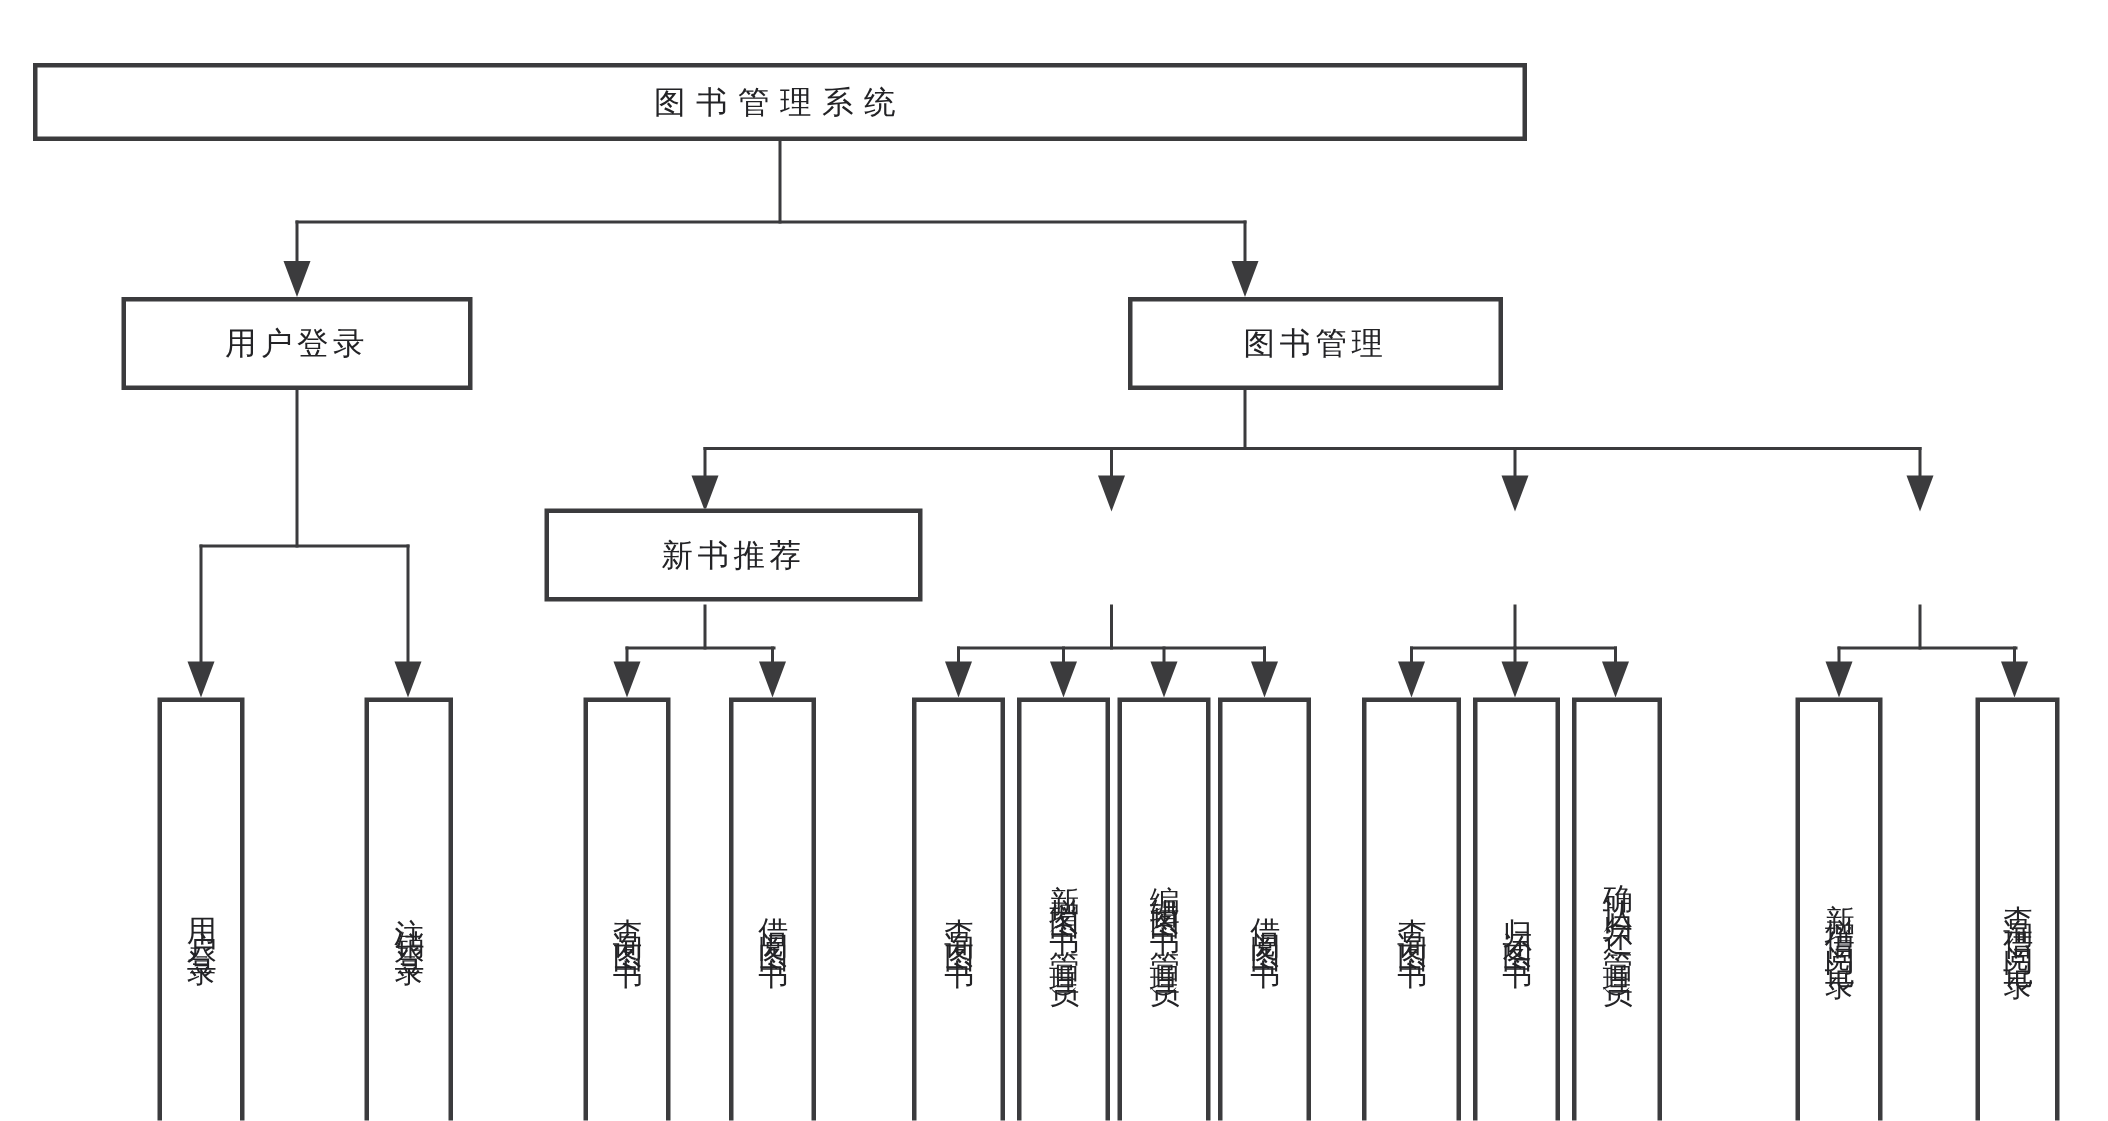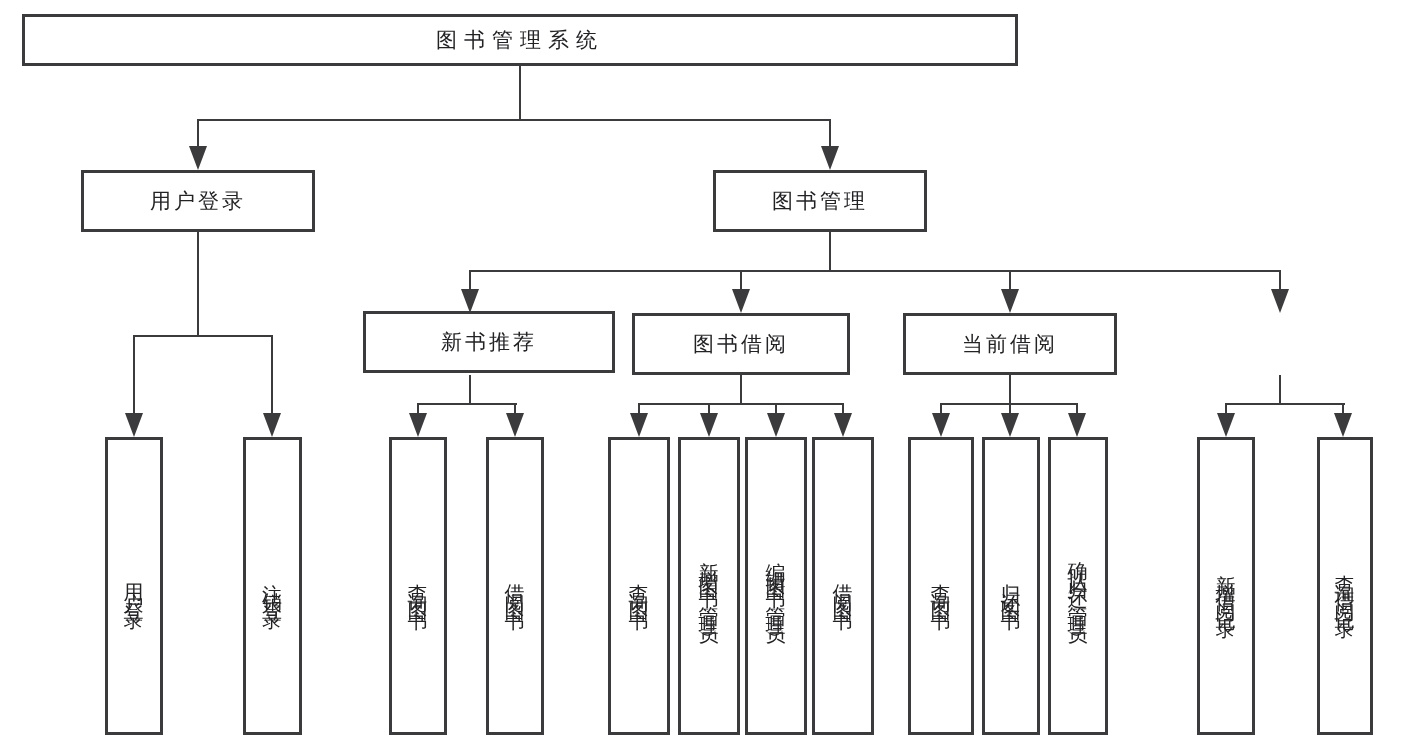--- a/index.html
+++ b/index.html
@@ -3,21 +3,21 @@
 <meta charset="utf-8">
 <style>
   * { margin: 0; padding: 0; box-sizing: border-box; }
   html, body { background: #ffffff; }
   body {
     width: 1405px; height: 747px;
     position: relative; overflow: hidden;
     font-family: "Liberation Sans", sans-serif;
     color: #232326;
   }
-  .canvas { position: absolute; inset: 0; }
+  .canvas { position: absolute; inset: 0; margin-top: 28px; }
   .box {
     position: absolute;
     border: 3px solid #3b3b3d;
     background: #ffffff;
     display: flex; align-items: center; justify-content: center;
     font-size: 21px; letter-spacing: 3px; color: #232326;
     z-index: 2;
   }
   .box.root-box { letter-spacing: 7px; }
   .vbox {
@@ -46,27 +46,25 @@
 </style>
 </head>
 <body>
 
 <div class="canvas">
 
   <div class="box root-box" style="left:22px; top:14px; width:996px; height:52px">图书管理系统</div>
 
   <div class="box" style="left:81px; top:170px; width:234px; height:62px">用户登录</div>
 
-  <div class="box" style="left:713px; top:170px; width:214px; height:62px">图书管理</div>
+  <div class="box" style="left:752px; top:170px; width:250px; height:62px">图书管理</div>
 
   <div class="box" style="left:363px; top:311px; width:252px; height:62px">新书推荐</div>
 
-  <div class="box" style="left:632px; top:313px; width:218px; height:62px">图书借阅</div>
 
-  <div class="box" style="left:903px; top:313px; width:214px; height:62px">当前借阅</div>
 
 
   <div class="vbox" style="left:105px; top:437px; width:58px; height:298px">用户登录</div>
   <div class="vbox" style="left:243px; top:437px; width:59px; height:298px">注销登录</div>
 
   <div class="vbox" style="left:389px; top:437px; width:58px; height:298px">查询图书</div>
   <div class="vbox" style="left:486px; top:437px; width:58px; height:298px">借阅图书</div>
 
   <div class="vbox" style="left:608px; top:437px; width:62px; height:298px">查询图书</div>
   <div class="vbox" style="left:678px; top:437px; width:62px; height:298px">新增图书（管理员）</div>

